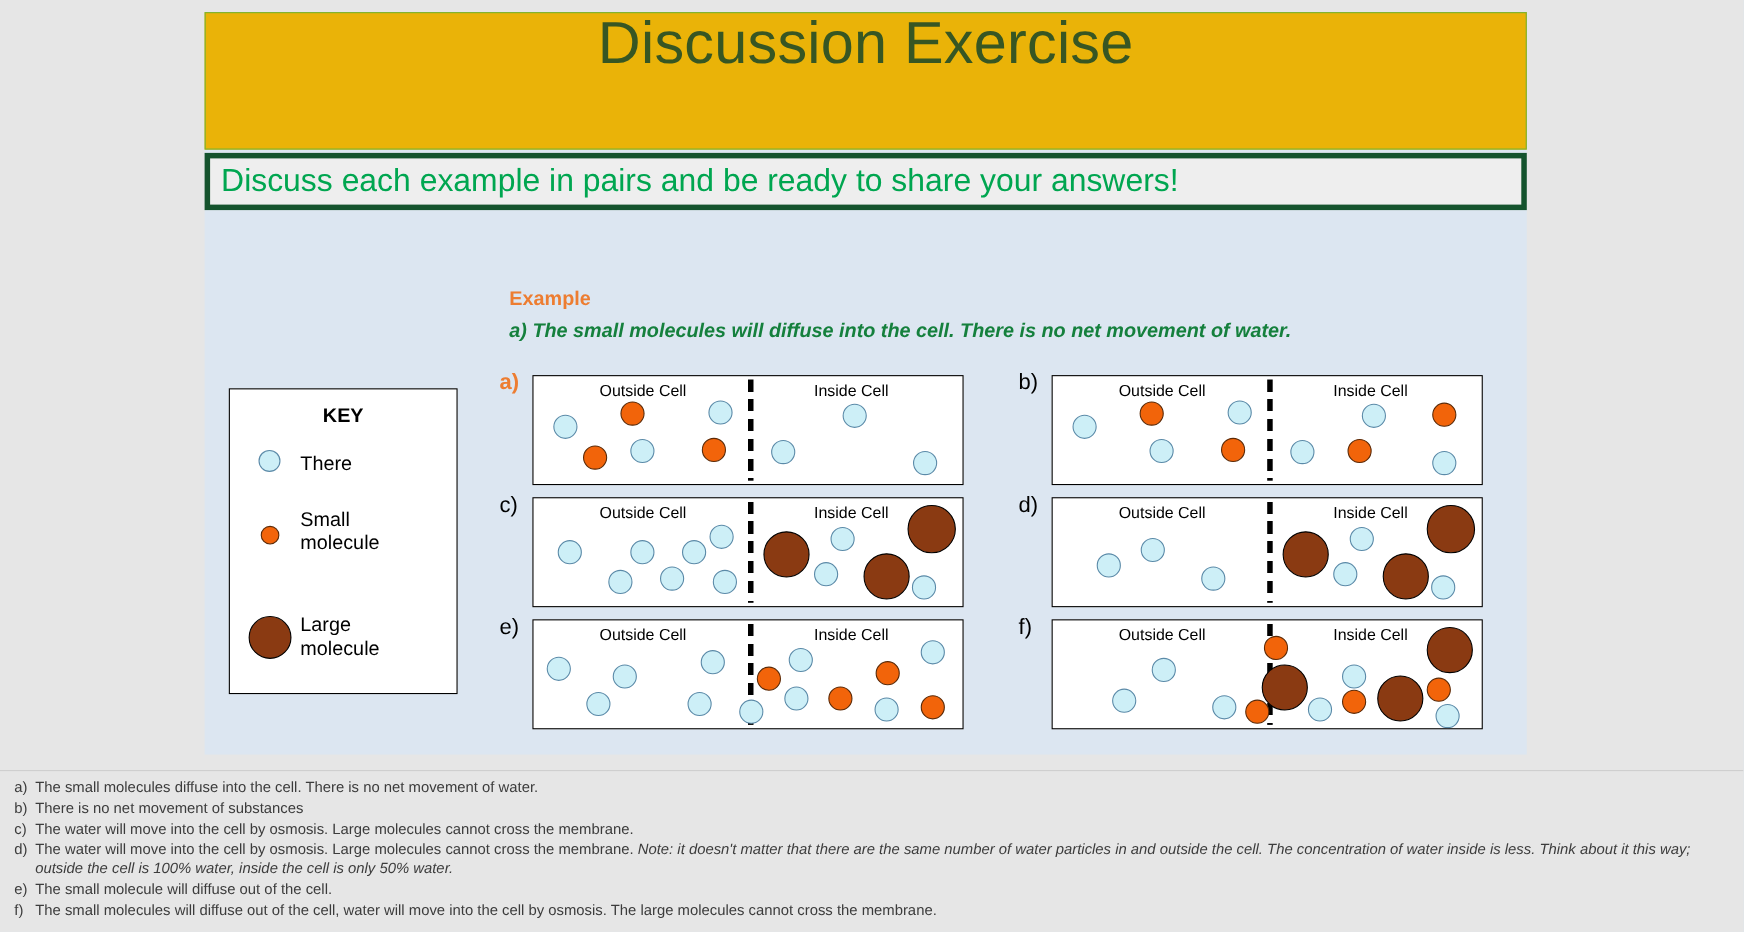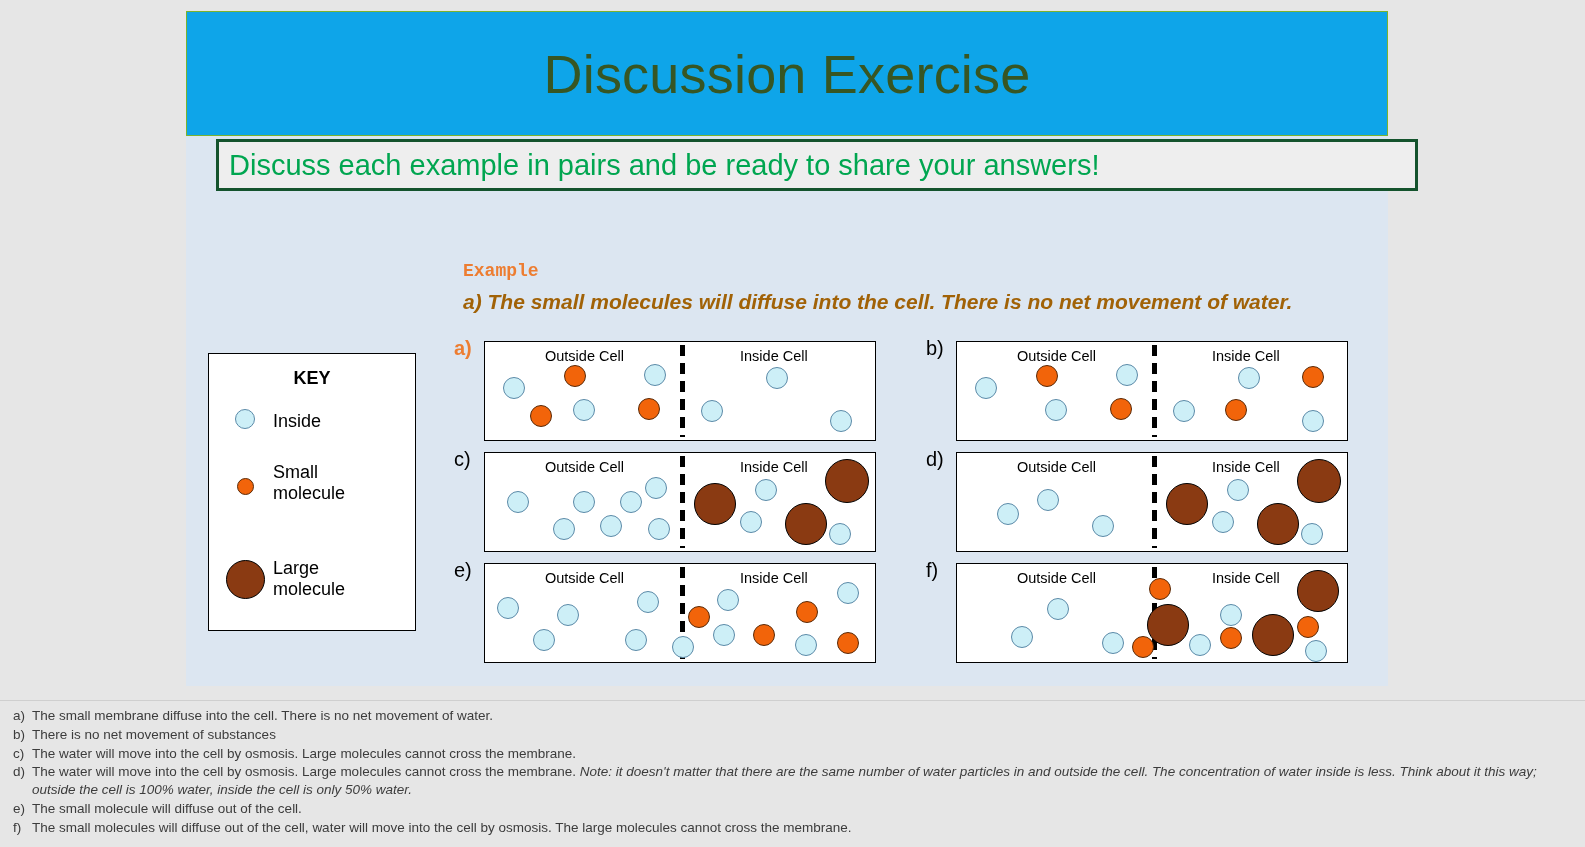--- a/index.html
+++ b/index.html
@@ -16,63 +16,62 @@
   .slide {
     position: absolute;
     left: 186px; top: 11px;
     width: 1202px; height: 675px;
     background: #dce6f1;
   }
 
   .title-band {
     position: absolute; left: 0; top: 0;
     width: 1202px; height: 125px;
-    background: #0ea5e9;
+    background: #eab308;
     border: 1px solid #7ab32f;
-    display: flex; align-items: center; justify-content: center;
+    display: flex; justify-content: center;
   }
   .title-band .title-text {
     font-size: 54px;
     color: #375623;
     font-weight: 400;
     letter-spacing: 0.2px;
     line-height: 1;
   }
 
   .subtitle-band {
     position: absolute; left: 0; top: 128px;
     width: 1202px; height: 52px;
     background: #eeeeee;
-    border: 3px solid #14532d;
+    border: 5px solid #14532d;
     display: flex; align-items: center;
     padding-left: 10px;
-    margin-left: 30px;
   }
   .subtitle-band .sub-text {
     font-size: 29px;
     color: #00a650;
     line-height: 1;
   }
 
   .instruction {
     position: absolute; left: 30px; top: 192px;
     width: 1140px;
     font-size: 19.5px;
     font-weight: bold;
     color: #ff0000;
     line-height: 1.42;
   }
 
   .example-label {
     position: absolute; left: 277px; top: 250px;
-    font-size: 18px; font-weight: bold; color: #ed7d31; font-family: Liberation Mono, monospace;
+    font-size: 18px; font-weight: bold; color: #ed7d31;
   }
   .example-answer {
     position: absolute; left: 277px; top: 279px;
-    font-size: 21px; font-weight: bold; font-style: italic; color: #a16207;
+    font-size: 18px; font-weight: bold; font-style: italic; color: #15803d;
   }
 
   
   .key-box {
     position: absolute;
     left: 22px; top: 342px;
     width: 208px; height: 278px;
     background: #ffffff;
     border: 1px solid #000000;
   }
@@ -177,21 +176,21 @@
     <div class="example-label">Example</div>
     <div class="example-answer">a) The small molecules will diffuse into the cell. There is no net movement of water.</div>
 
     <div class="key-box">
       <div class="key-title">KEY</div>
 
       <div class="key-row" style="left:8px; top:55px;">
         <div class="key-swatch">
           <div class="mol water" style="position:relative; display:inline-block; width:20px; height:20px;"></div>
         </div>
-        <div class="key-label">Inside</div>
+        <div class="key-label">There</div>
       </div>
 
       <div class="key-row" style="left:8px; top:198px; align-items:flex-start;">
         <div class="key-swatch" style="padding-top:8px;">
           <div class="mol large" style="position:relative; display:inline-block; width:39px; height:39px;"></div>
         </div>
         <div class="key-label" style="width:110px; padding-top:6px;">Large molecule</div>
       </div>
 
       <div class="key-row" style="left:8px; top:108px; align-items:flex-start;">
@@ -308,21 +307,21 @@
           <div class="mol water" style="left: 348px; top: 76px; width: 22px; height: 22px;"></div>
         </div>
       </div>
 
   </div>
 
   <div class="answers-divider"></div>
   <div class="answers" id="answers-layer">
       <div class="ans-row">
         <div class="ans-letter">a)</div>
-        <div class="ans-text">The small membrane diffuse into the cell. There is no net movement of water.</div>
+        <div class="ans-text">The small molecules diffuse into the cell. There is no net movement of water.</div>
       </div>
       <div class="ans-row">
         <div class="ans-letter">b)</div>
         <div class="ans-text">There is no net movement of substances</div>
       </div>
       <div class="ans-row">
         <div class="ans-letter">c)</div>
         <div class="ans-text">The water will move into the cell by osmosis. Large molecules cannot cross the membrane.</div>
       </div>
       <div class="ans-row">

